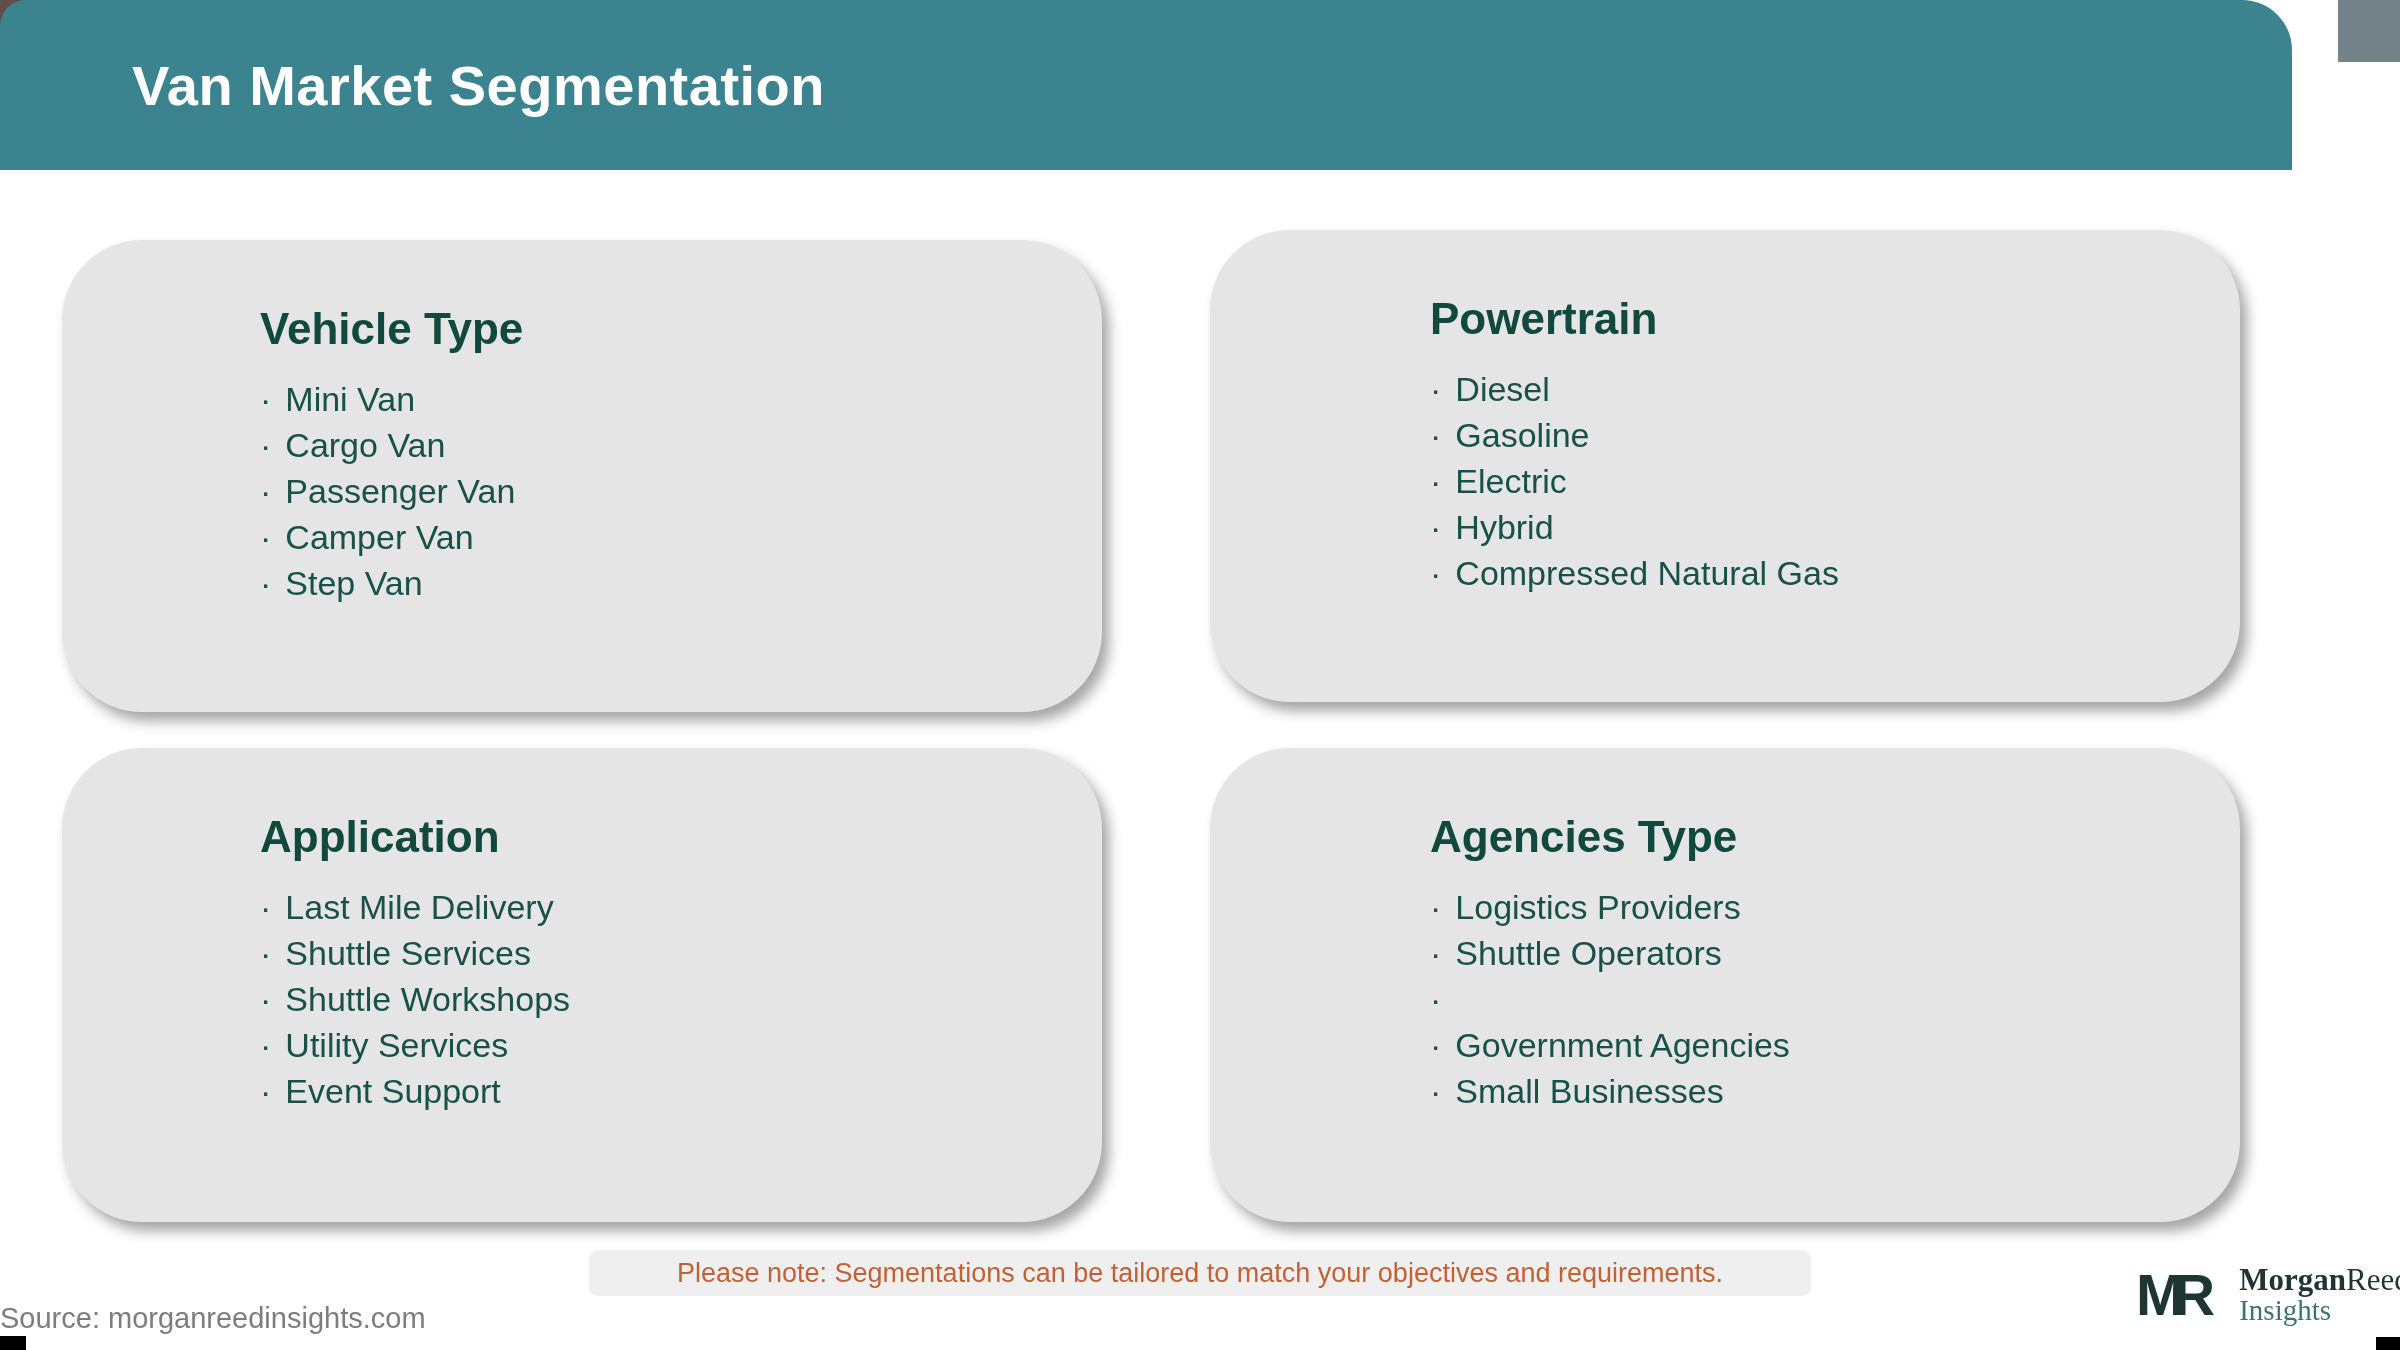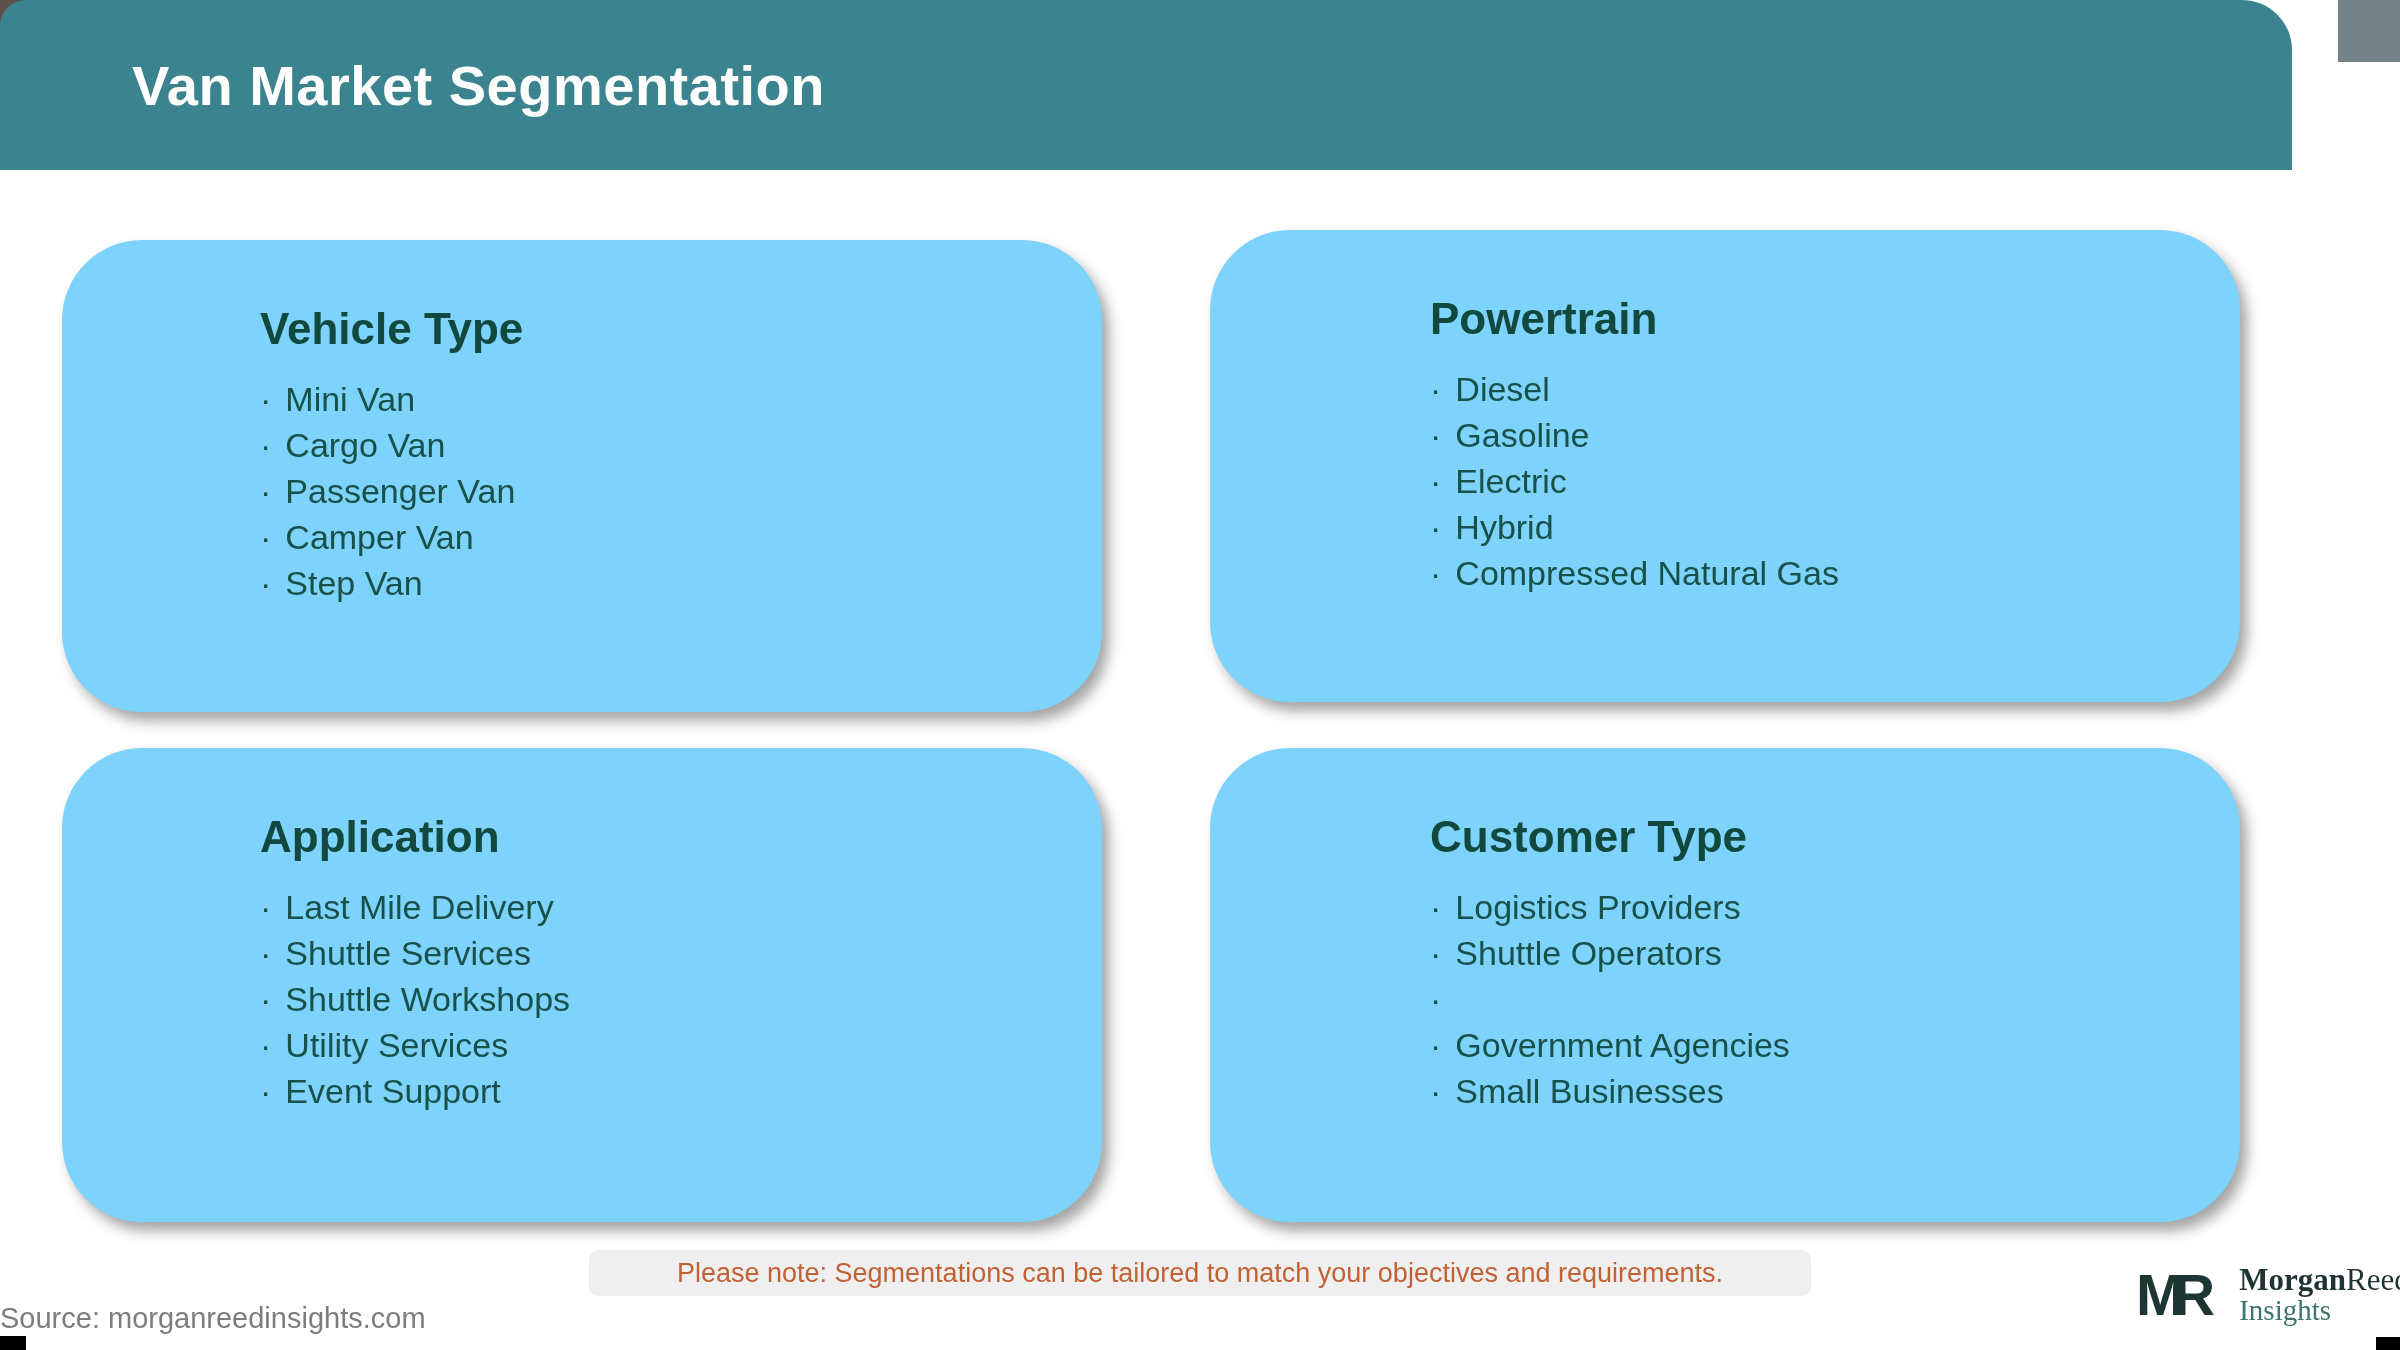--- a/index.html
+++ b/index.html
@@ -26,21 +26,21 @@
   }
   .page-title {
     margin: 0; padding-left: 132px;
     font-size: 56px; font-weight: bold;
     letter-spacing: 0.5px;
     color: #ffffff;
   }
 
   .card {
     position: absolute;
-    background: #7dd3fc;
+    background: #e5e5e5;
     border-radius: 80px;
     box-shadow: 7px 9px 13px rgba(40, 40, 40, 0.42);
     box-sizing: border-box;
     padding-top: 64px;
     z-index: 2;
   }
   .card.pos-tl { left: 62px;   top: 240px; width: 1040px; height: 472px; }
   .card.pos-tr { left: 1210px; top: 230px; width: 1030px; height: 472px; }
   .card.pos-bl { left: 62px;   top: 748px; width: 1040px; height: 474px; }
   .card.pos-br { left: 1210px; top: 748px; width: 1030px; height: 474px; }
@@ -190,21 +190,21 @@
         <span>Utility Services</span>
       </li>
     <li class="card-item">
         <span class="bullet">·</span>
         <span>Event Support</span>
       </li>
   </ul>
 </section>
 
 <section class="card pos-br col-r">
-  <h2 class="card-title">Customer Type</h2>
+  <h2 class="card-title">Agencies Type</h2>
   <ul class="card-list">
     <li class="card-item">
         <span class="bullet">·</span>
         <span>Logistics Providers</span>
       </li>
     <li class="card-item">
         <span class="bullet">·</span>
         <span>Shuttle Operators</span>
       </li>
     <li class="card-item">

